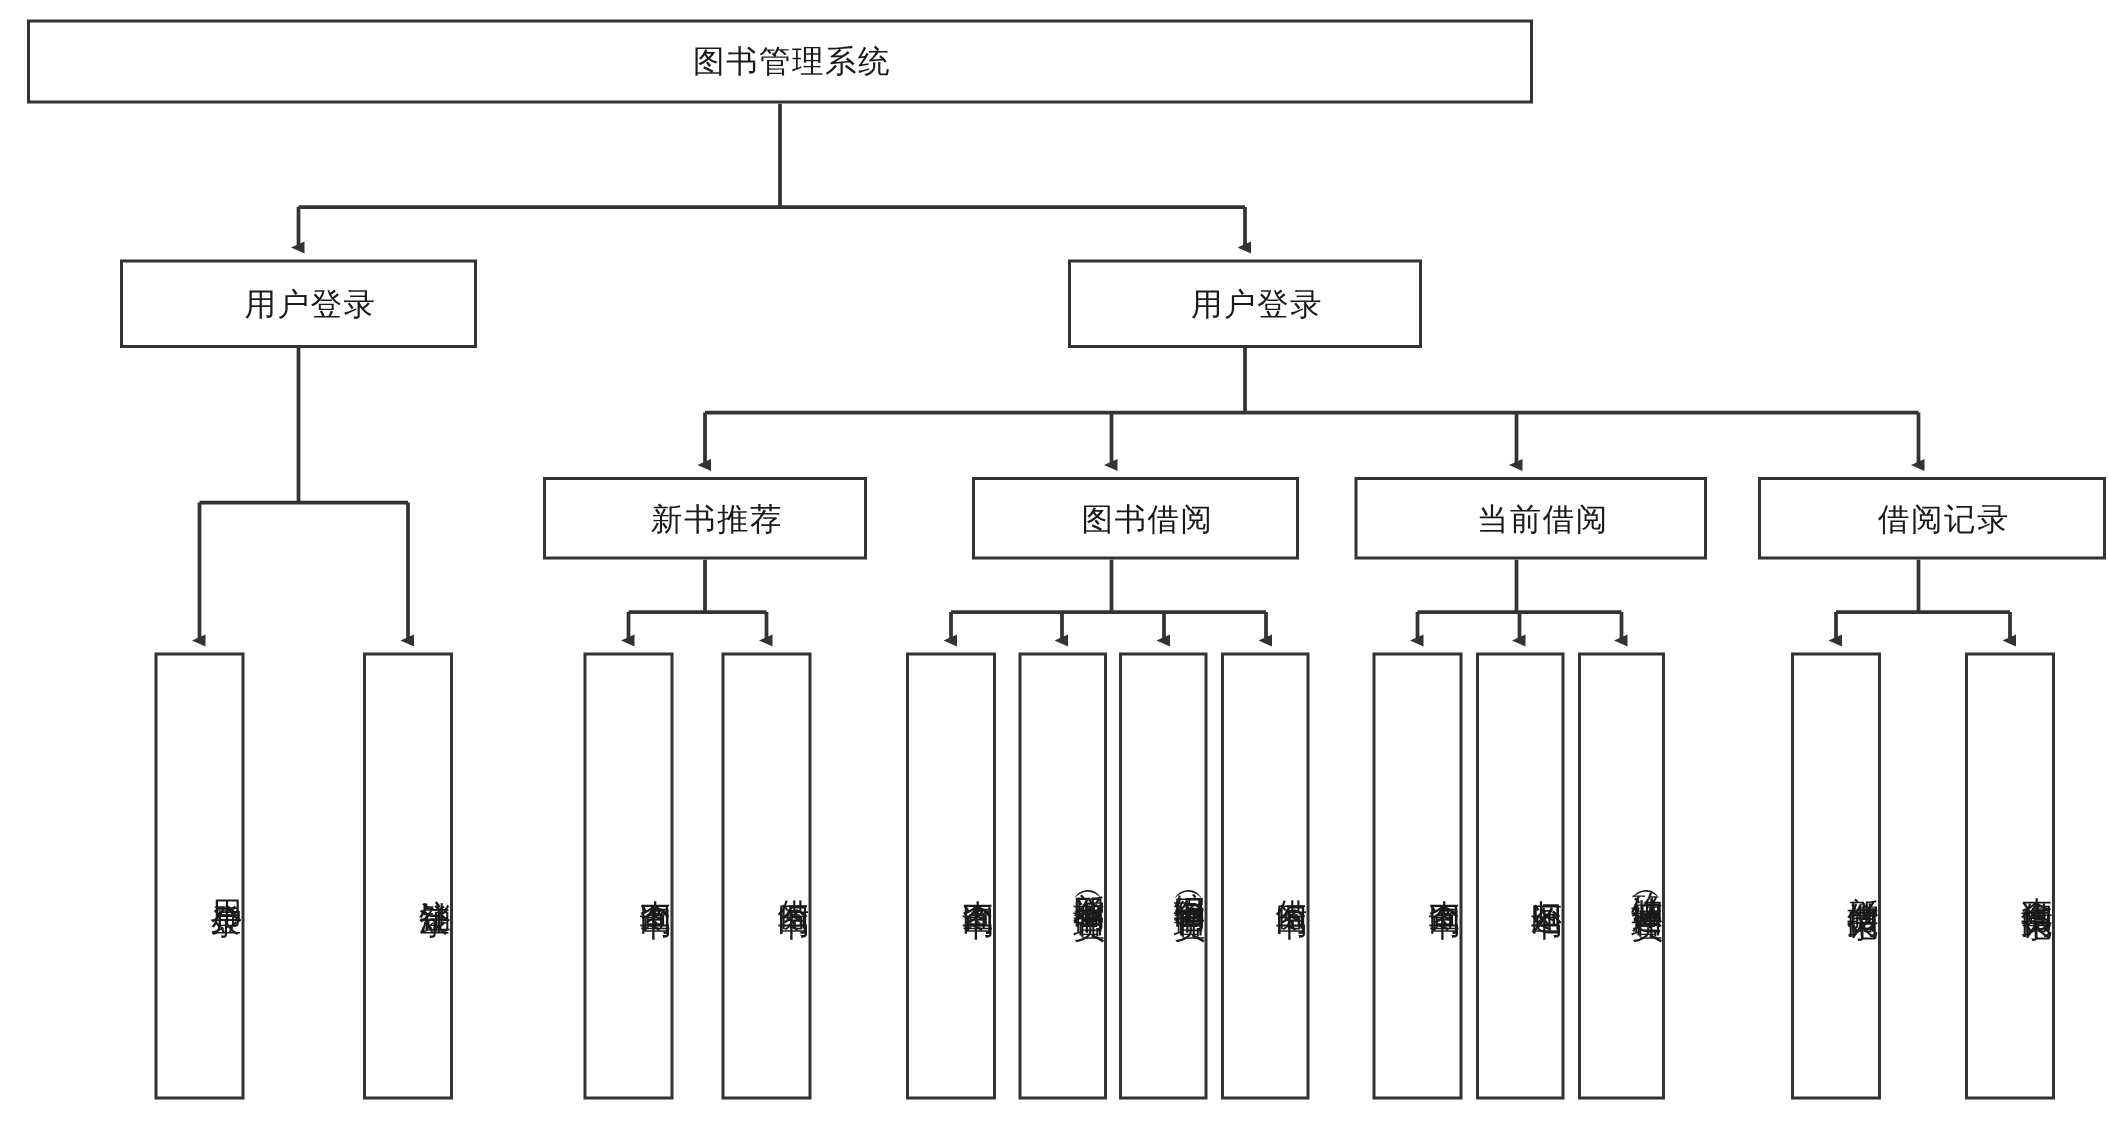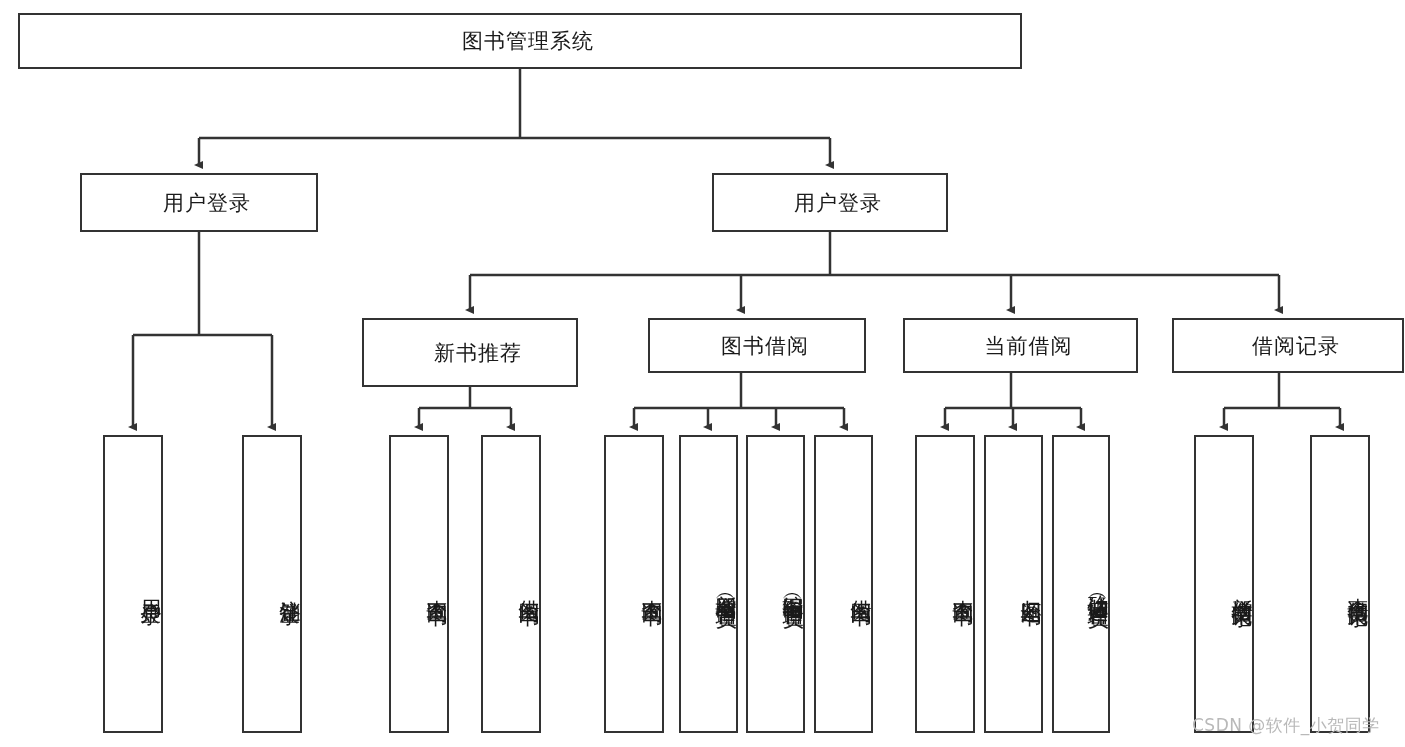--- a/index.html
+++ b/index.html
@@ -134,21 +134,21 @@
   <div id="nodes-layer">
       <div class="node horiz" style="left: 18px; top: 13px; width: 1004px; height: 56px;">
         <span>图书管理系统</span>
       </div>
       <div class="node horiz" style="left: 80px; top: 173px; width: 238px; height: 59px;">
         <span>用户登录</span>
       </div>
       <div class="node horiz" style="left: 712px; top: 173px; width: 236px; height: 59px;">
         <span>用户登录</span>
       </div>
-      <div class="node horiz" style="left: 362px; top: 318px; width: 216px; height: 69px; text-align: center;">
+      <div class="node horiz" style="left: 362px; top: 318px; width: 216px; height: 55px; text-align: center;">
         <span>新书推荐</span>
       </div>
       <div class="node horiz" style="left: 648px; top: 318px; width: 218px; height: 55px;">
         <span>图书借阅</span>
       </div>
       <div class="node horiz" style="left: 903px; top: 318px; width: 235px; height: 55px;">
         <span>当前借阅</span>
       </div>
       <div class="node horiz" style="left: 1172px; top: 318px; width: 232px; height: 55px;">
         <span>借阅记录</span>
@@ -187,15 +187,14 @@
         <span class="vtext">确认归还（管理员）</span>
       </div>
       <div class="node vert" style="left: 1194px; top: 435px; width: 60px; height: 298px;">
         <span class="vtext">新增借阅记录</span>
       </div>
       <div class="node vert" style="left: 1310px; top: 435px; width: 60px; height: 298px;">
         <span class="vtext">查询借阅记录</span>
       </div>
     </div>
 
-  <div class="watermark" style="left: 1192px; top: 714px;">CSDN @软件_小贺同学</div>
 
 </div>
 
 </body></html>

